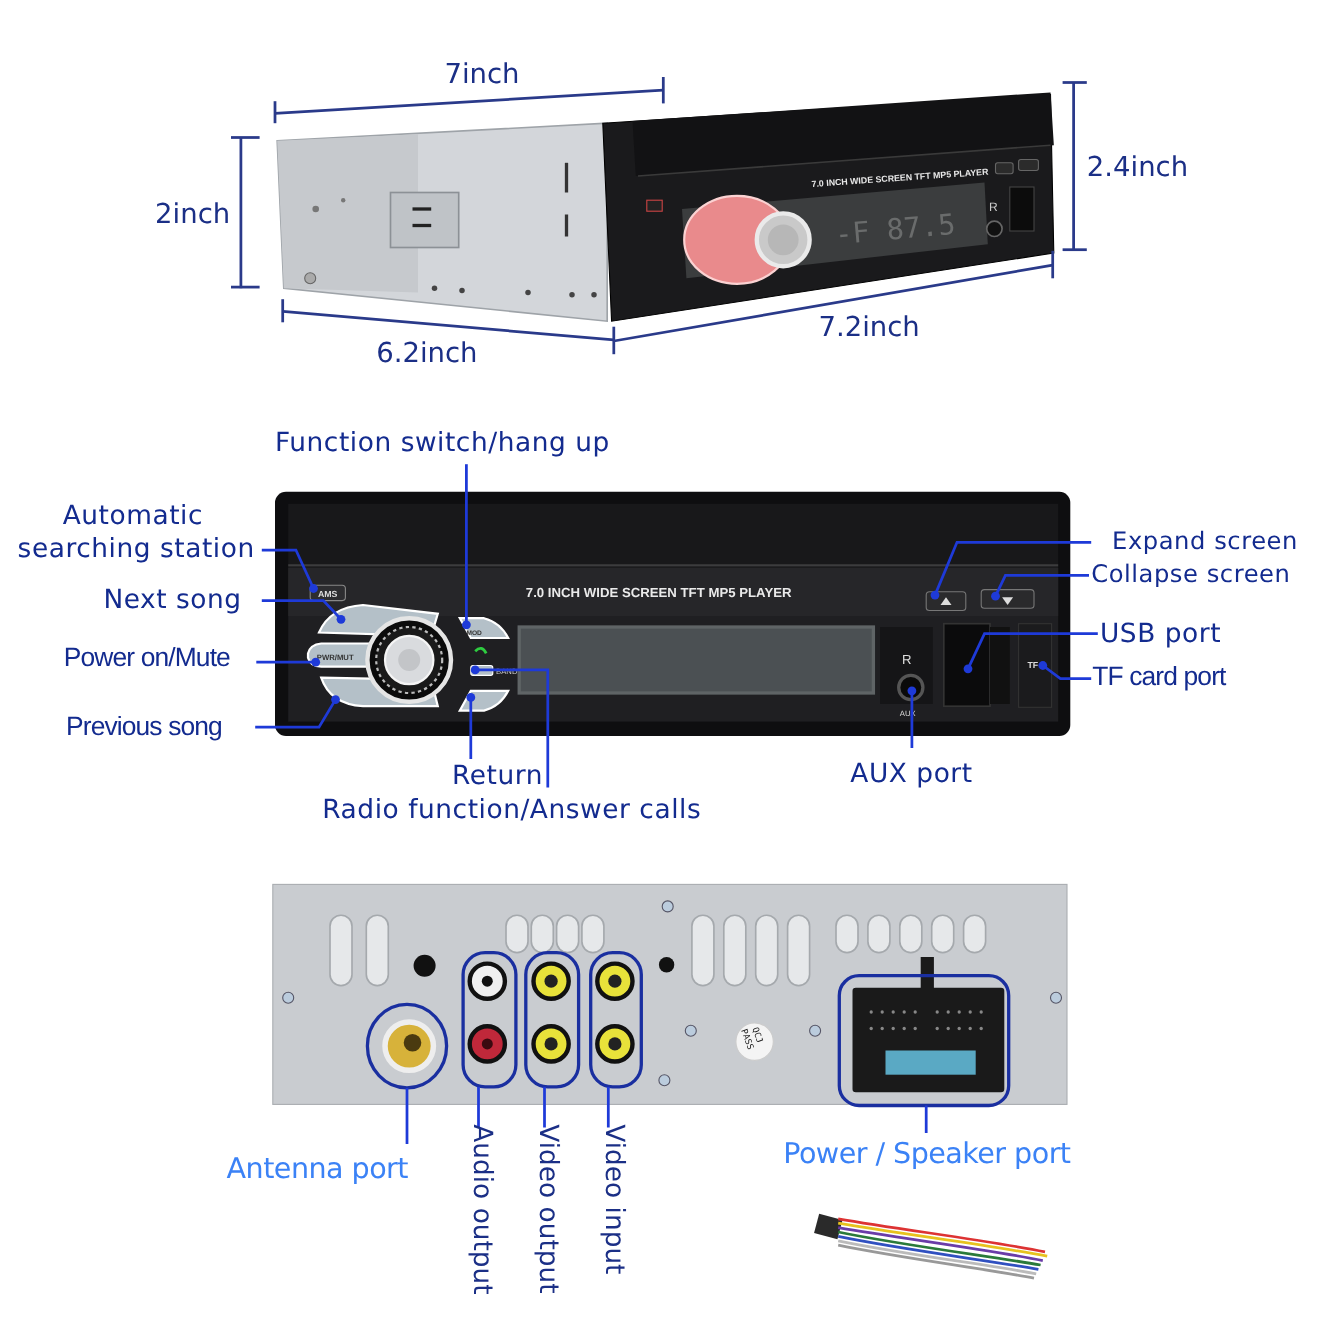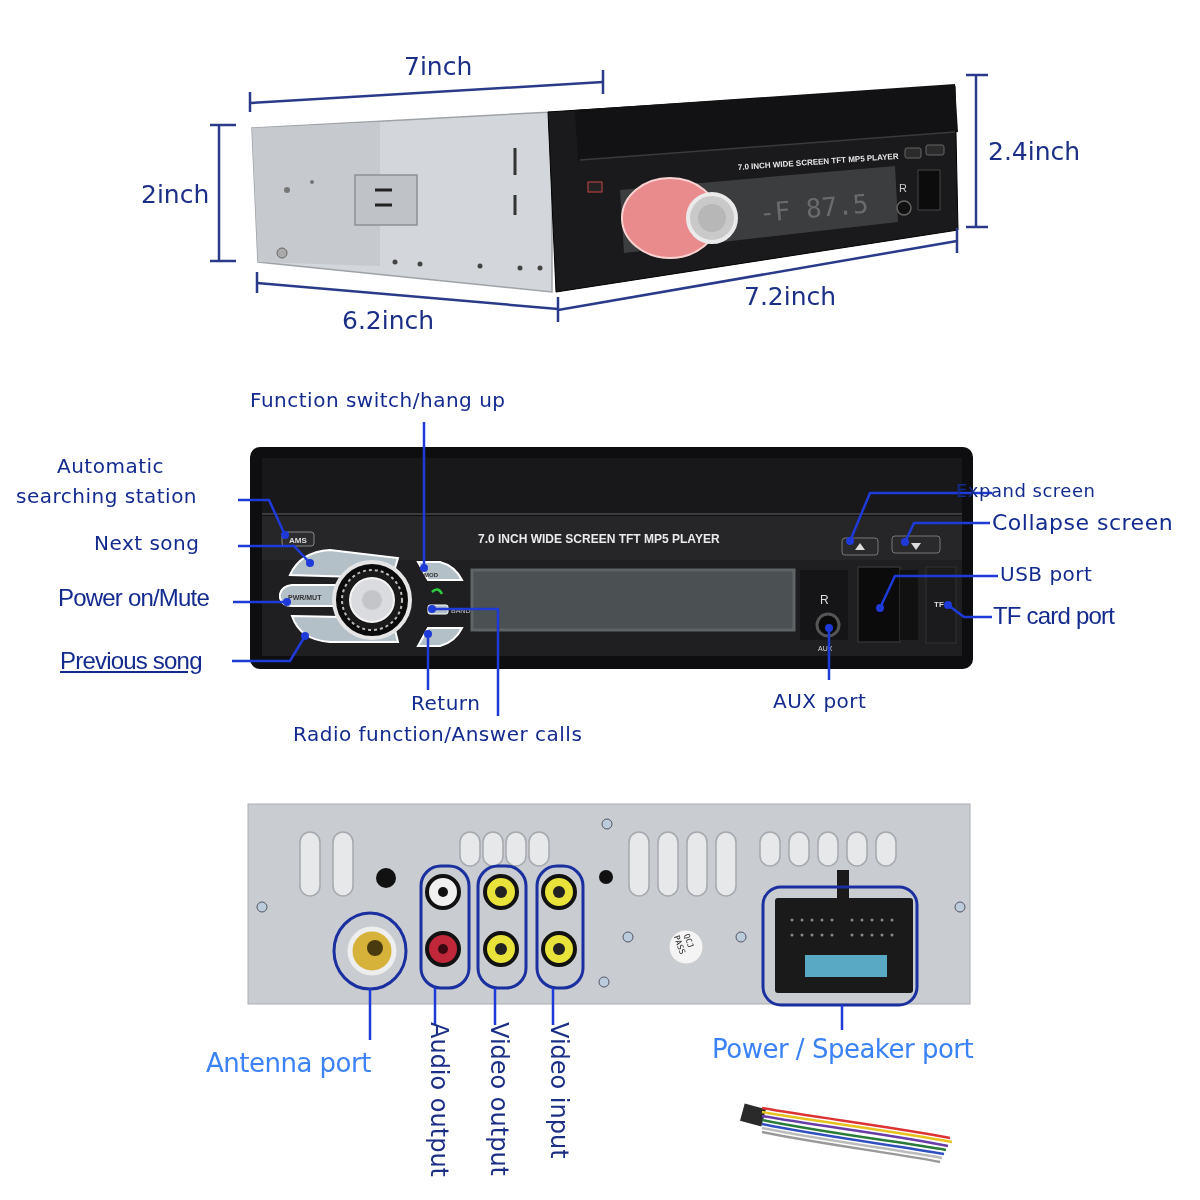--- a/index.html
+++ b/index.html
@@ -1,21 +1,21 @@
 <!DOCTYPE html>
 <html><head>
 <meta charset="utf-8">
 <style>
   html, body { margin:0; padding:0; background:#ffffff; }
   body { width:1200px; height:1200px; position:relative; overflow:hidden;
          font-family:"Liberation Sans", sans-serif; color:#1a2a8c; }
   .abs { position:absolute; }
   .lbl { position:absolute; color:#132b8f; white-space:nowrap; }
   .lbl-dim { font-family:"DejaVu Sans", sans-serif; font-size:25px; color:#1b2f86; }
-  .lbl-front { font-family:"DejaVu Sans", sans-serif; font-size:20px; letter-spacing:0.5px; }
+  .lbl-front { font-family:"DejaVu Sans", sans-serif; font-size:24px; letter-spacing:0.5px; }
   .lbl-front-n { font-family:"Liberation Sans", sans-serif; font-size:24px; letter-spacing:-0.8px; }
   .lbl-rear { font-family:"DejaVu Sans", sans-serif; font-size:26px; color:#3b82f6; letter-spacing:-0.5px; }
   .vert { writing-mode:vertical-rl; font-family:"DejaVu Sans", sans-serif; font-size:24px; color:#1b2f86; }
   svg { position:absolute; left:0; top:0; }
   .dot { fill:#1e3ad8; }
   .line { stroke:#1e3ad8; stroke-width:2.5; fill:none; }
   .dimline { stroke:#2a3a8a; stroke-width:2.5; fill:none; }
   .ring { stroke:#1a2fa0; stroke-width:3; fill:none; }
 </style>
 </head>
@@ -169,24 +169,24 @@
 
     <line class="line" x1="829" y1="248" x2="829" y2="300"></line>
       <circle class="dot" cx="829" cy="248" r="4"></circle>
   </svg>
 
   <span class="lbl lbl-front" style="left:250px;top:8px;">Function switch/hang up</span>
   <span class="lbl lbl-front" style="left:57px;top:74px;">Automatic</span>
   <span class="lbl lbl-front" style="left:16px;top:104px;">searching station</span>
   <span class="lbl lbl-front" style="left:94px;top:151px;">Next song</span>
   <span class="lbl lbl-front-n" style="left:58px;top:204px;">Power on/Mute</span>
-  <span class="lbl lbl-front-n" style="left:60px;top:267px;text-decoration:underline;">Previous song</span>
+  <span class="lbl lbl-front-n" style="left:60px;top:267px;">Previous song</span>
   <span class="lbl lbl-front" style="left:369px;top:311px;margin-left:42px;">Return</span>
   <span class="lbl lbl-front" style="left:293px;top:342px;">Radio function/Answer calls</span>
-  <span class="lbl lbl-front" style="left:956px;top:100px;font-size:18px;">Expand screen</span>
+  <span class="lbl lbl-front" style="left:1011px;top:100px;font-size:22px;">Expand screen</span>
   <span class="lbl lbl-front" style="left:992px;top:130px;font-size:22px;">Collapse screen</span>
   <span class="lbl lbl-front" style="left:1000px;top:182px;">USB port</span>
   <span class="lbl lbl-front-n" style="left:993px;top:222px;">TF card port</span>
   <span class="lbl lbl-front" style="left:773px;top:309px;">AUX port</span>
 </div>
 
 <div class="abs" style="left:0;top:790px;width:1200px;height:410px;">
   <svg width="1200" height="410">
     <rect x="248" y="14" width="722" height="200" fill="#c9ccd0" stroke="#a9adb1"></rect>
 

